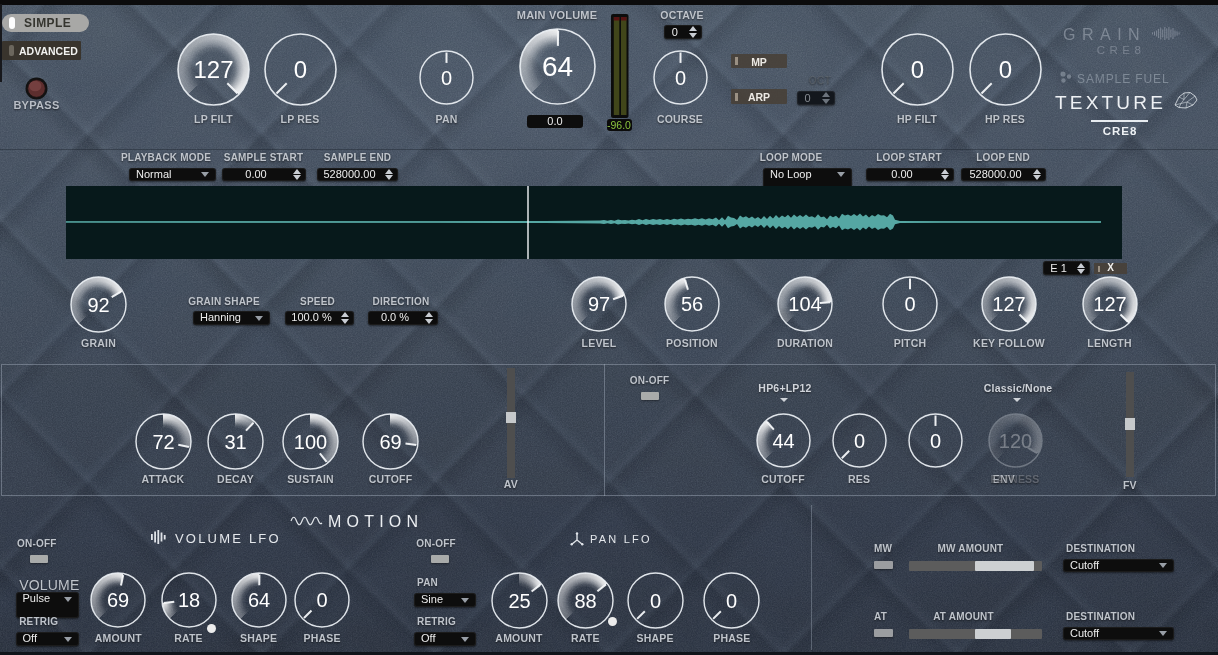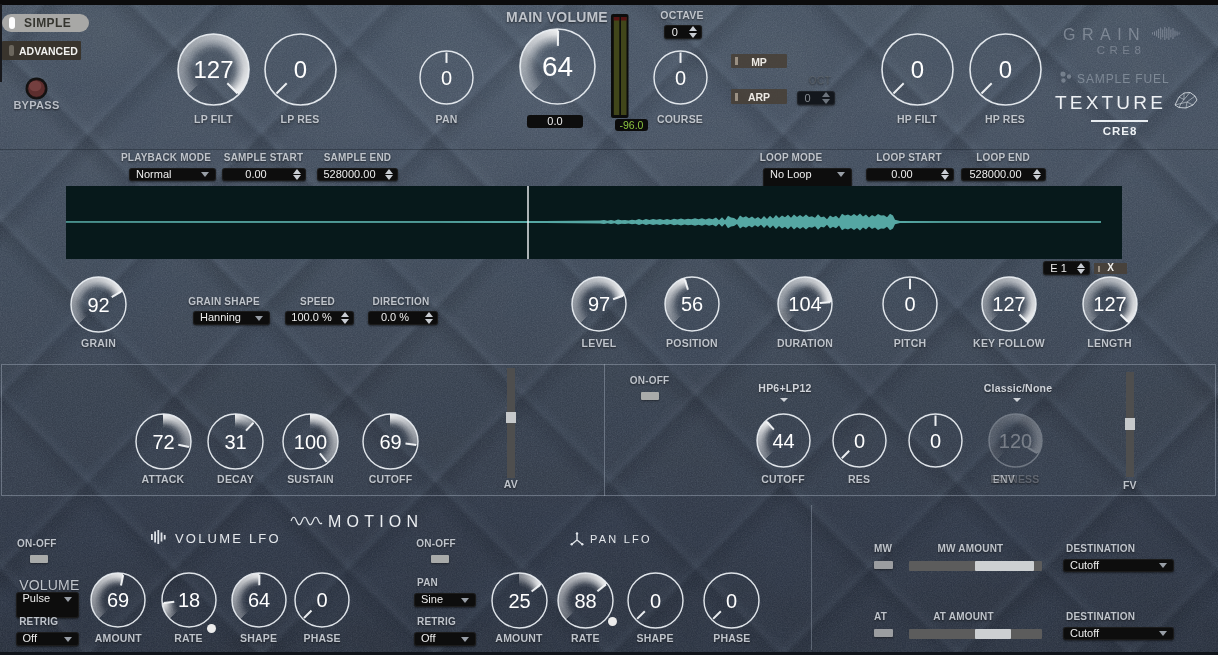--- a/index.html
+++ b/index.html
@@ -69,38 +69,38 @@
 <div style="position:absolute;left:133.5px;top:113.1px;width:160px;text-align:center;font-size:10.5px;font-weight:700;color:#bfc4cb;letter-spacing:0.2px;white-space:nowrap;text-shadow:0 1px 2px rgba(0,0,0,0.55)">LP FILT</div>
 <div style="position:absolute;left:220.0px;top:113.1px;width:160px;text-align:center;font-size:10.5px;font-weight:700;color:#bfc4cb;letter-spacing:0.2px;white-space:nowrap;text-shadow:0 1px 2px rgba(0,0,0,0.55)">LP RES</div>
 <div style="position:absolute;left:414.0px;top:45.0px;width:65px;height:65px;opacity:1.0">
       <svg style="position:absolute;left:0;top:0;" width="65" height="65" viewBox="0 0 65 65">
         <circle cx="32.5" cy="32.5" r="26.5" fill="none" stroke="rgba(238,242,246,0.92)" stroke-width="1.45"></circle>
         <line x1="32.50" y1="7.50" x2="32.50" y2="17.92" stroke="rgba(245,248,250,0.95)" stroke-width="2.0"></line>
         <text x="32.5" y="32.5" font-family="Liberation Sans, sans-serif" font-size="20" fill="#ffffff" text-anchor="middle" dominant-baseline="central">0</text>
       </svg>
     </div>
 <div style="position:absolute;left:366.5px;top:113.1px;width:160px;text-align:center;font-size:10.5px;font-weight:700;color:#bfc4cb;letter-spacing:0.2px;white-space:nowrap;text-shadow:0 1px 2px rgba(0,0,0,0.55)">PAN</div>
-<div style="position:absolute;left:477.0px;top:8.8px;width:160px;text-align:center;font-size:14px;font-weight:700;color:#bfc4cb;letter-spacing:0.2px;white-space:nowrap;text-shadow:0 1px 2px rgba(0,0,0,0.55)">MAIN VOLUME</div>
+<div style="position:absolute;left:477.0px;top:8.8px;width:160px;text-align:center;font-size:11px;font-weight:700;color:#bfc4cb;letter-spacing:0.2px;white-space:nowrap;text-shadow:0 1px 2px rgba(0,0,0,0.55)">MAIN VOLUME</div>
 <div style="position:absolute;left:513.5px;top:22.5px;width:87px;height:87px;opacity:1.0">
       <div style="position:absolute;left:6px;top:6px;width:75px;height:75px;border-radius:50%;background:conic-gradient(from -135.0deg, rgba(255,255,255,0.3) 0deg, rgba(255,255,255,0.62) 68.0deg, rgba(255,255,255,0.95) 136.1deg, rgba(0,0,0,0) 136.1deg 360deg);-webkit-mask-image:radial-gradient(circle closest-side, rgba(0,0,0,0) 48%, rgba(0,0,0,0.18) 60%, rgba(0,0,0,0.55) 72%, rgba(0,0,0,0.88) 86%, rgba(0,0,0,0.97) 97%);"></div>
       <svg style="position:absolute;left:0;top:0;" width="87" height="87" viewBox="0 0 87 87">
         <circle cx="43.5" cy="43.5" r="37.5" fill="none" stroke="rgba(238,242,246,0.92)" stroke-width="1.6"></circle>
         <line x1="44.17" y1="7.51" x2="43.88" y2="22.88" stroke="rgba(245,248,250,0.95)" stroke-width="2.0"></line>
         <text x="43.5" y="43.5" font-family="Liberation Sans, sans-serif" font-size="28" fill="#ffffff" text-anchor="middle" dominant-baseline="central">64</text>
       </svg>
     </div>
 <div style="position:absolute;left:527px;top:114.5px;width:56px;height:13.5px;background:#0d0d0d;border-radius:3px;text-align:center;line-height:13.5px;font-size:11px;color:#ededed;">0.0</div>
 <svg style="position:absolute;left:608px;top:12px;" width="24" height="110" viewBox="0 0 24 110">
 <rect x="3" y="2" width="17.5" height="104" rx="2" fill="#0c0c0c"></rect>
 <rect x="5.8" y="5" width="5.5" height="98" fill="#41461a"></rect>
 <rect x="13" y="5" width="5.5" height="98" fill="#41461a"></rect>
 <rect x="5.8" y="5" width="5.5" height="3.5" fill="#551212"></rect>
 <rect x="13" y="5" width="5.5" height="3.5" fill="#551212"></rect>
 </svg>
-<div style="position:absolute;left:607px;top:119px;width:33px;height:12px;background:#0b0b0b;border-radius:3px;text-align:center;line-height:12px;font-size:10.5px;color:#8bc43f;margin-left:8px;">-96.0</div>
+<div style="position:absolute;left:607px;top:119px;width:25px;height:12px;background:#0b0b0b;border-radius:3px;text-align:left;line-height:12px;font-size:10.5px;color:#8bc43f;">-96.0</div>
 <div style="position:absolute;left:602.0px;top:8.6px;width:160px;text-align:center;font-size:10.5px;font-weight:700;color:#bfc4cb;letter-spacing:0.2px;white-space:nowrap;text-shadow:0 1px 2px rgba(0,0,0,0.55)">OCTAVE</div>
 <div class="sp" style="left:663.5px;top:24.5px;width:38.5px;height:14px;background:#0d0d0d;">
       <span class="spt" style="line-height:14px;font-size:11px;color:#ededed;">0</span>
       <span class="arr" style="top:1.5px;">
         <i class="au" style="border-bottom-color:#c9cdd3"></i>
         <i class="ad" style="border-top-color:#c9cdd3"></i>
       </span>
     </div>
 <div style="position:absolute;left:647.5px;top:45.0px;width:65px;height:65px;opacity:1.0">
       <svg style="position:absolute;left:0;top:0;" width="65" height="65" viewBox="0 0 65 65">

